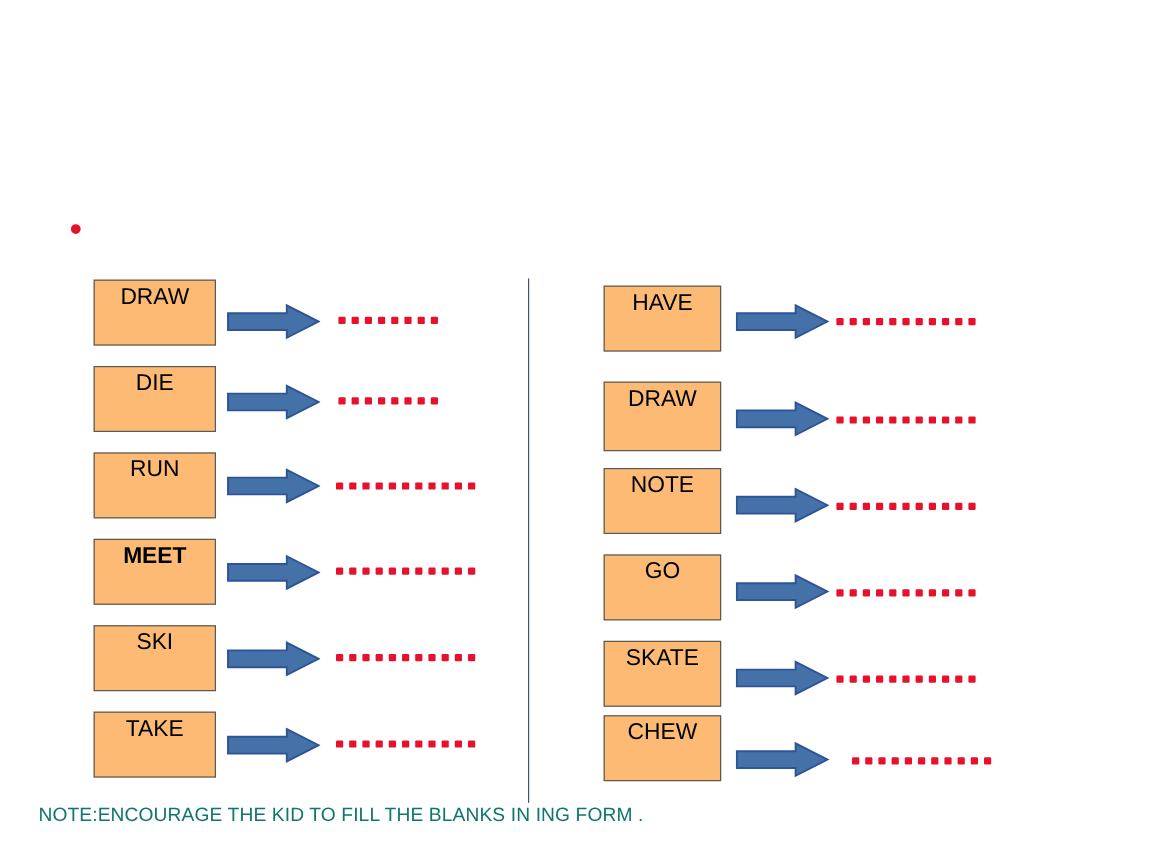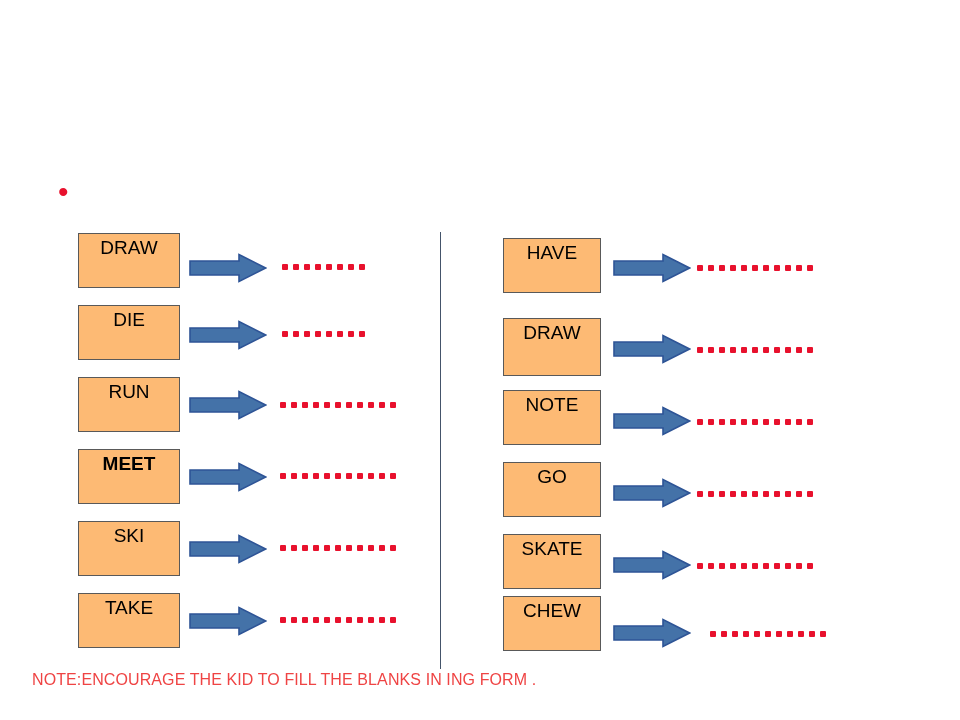--- a/index.html
+++ b/index.html
@@ -144,21 +144,21 @@
     margin-right: 5px;
     border-radius: 1px;
   }
 
   
   #note {
     position: absolute;
     left: 32px;
     top: 671px;
     font-size: 16px;
-    color: #ef4444;
+    color: #0f766e;
     white-space: nowrap;
     letter-spacing: 0.1px;
   }
 </style>
 </head>
 <body>
 
 <div id="slide">
 
 

